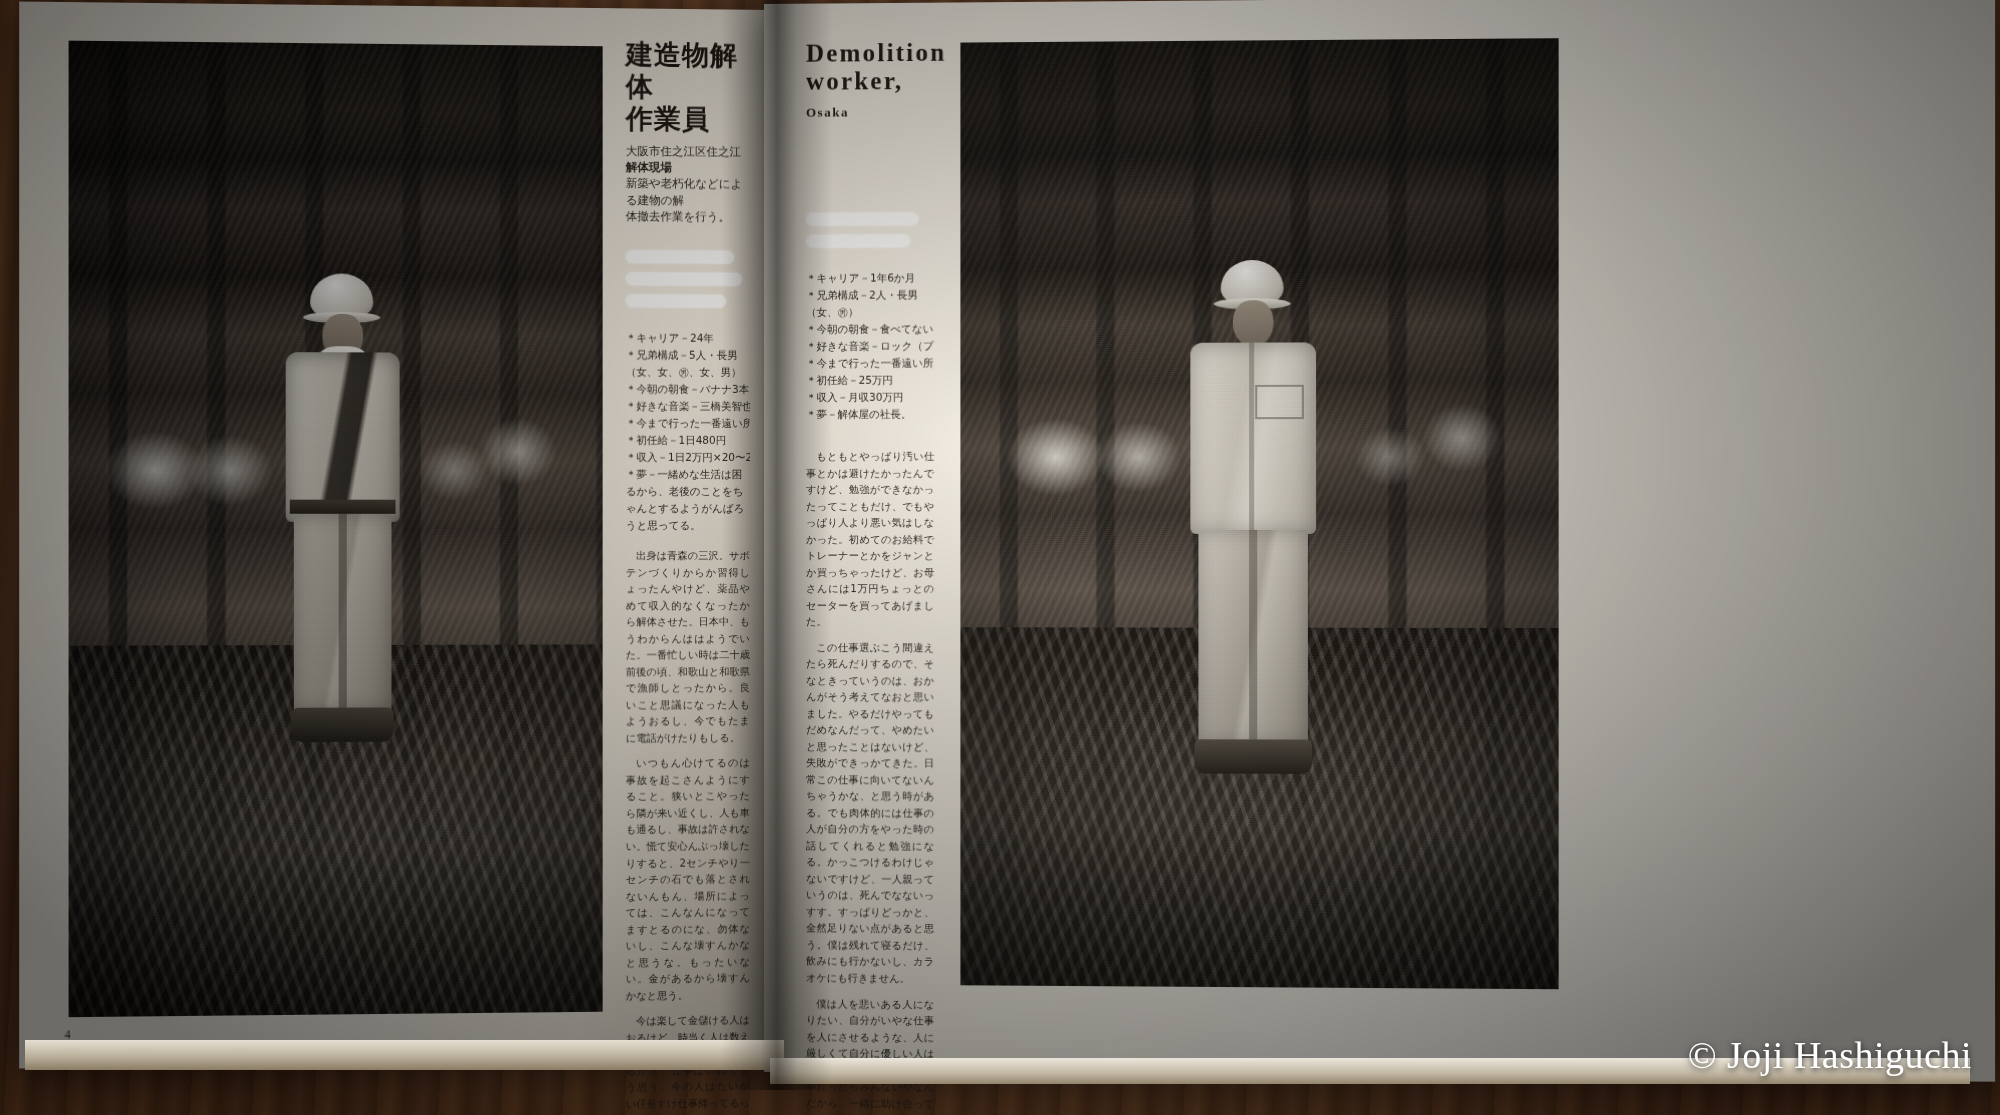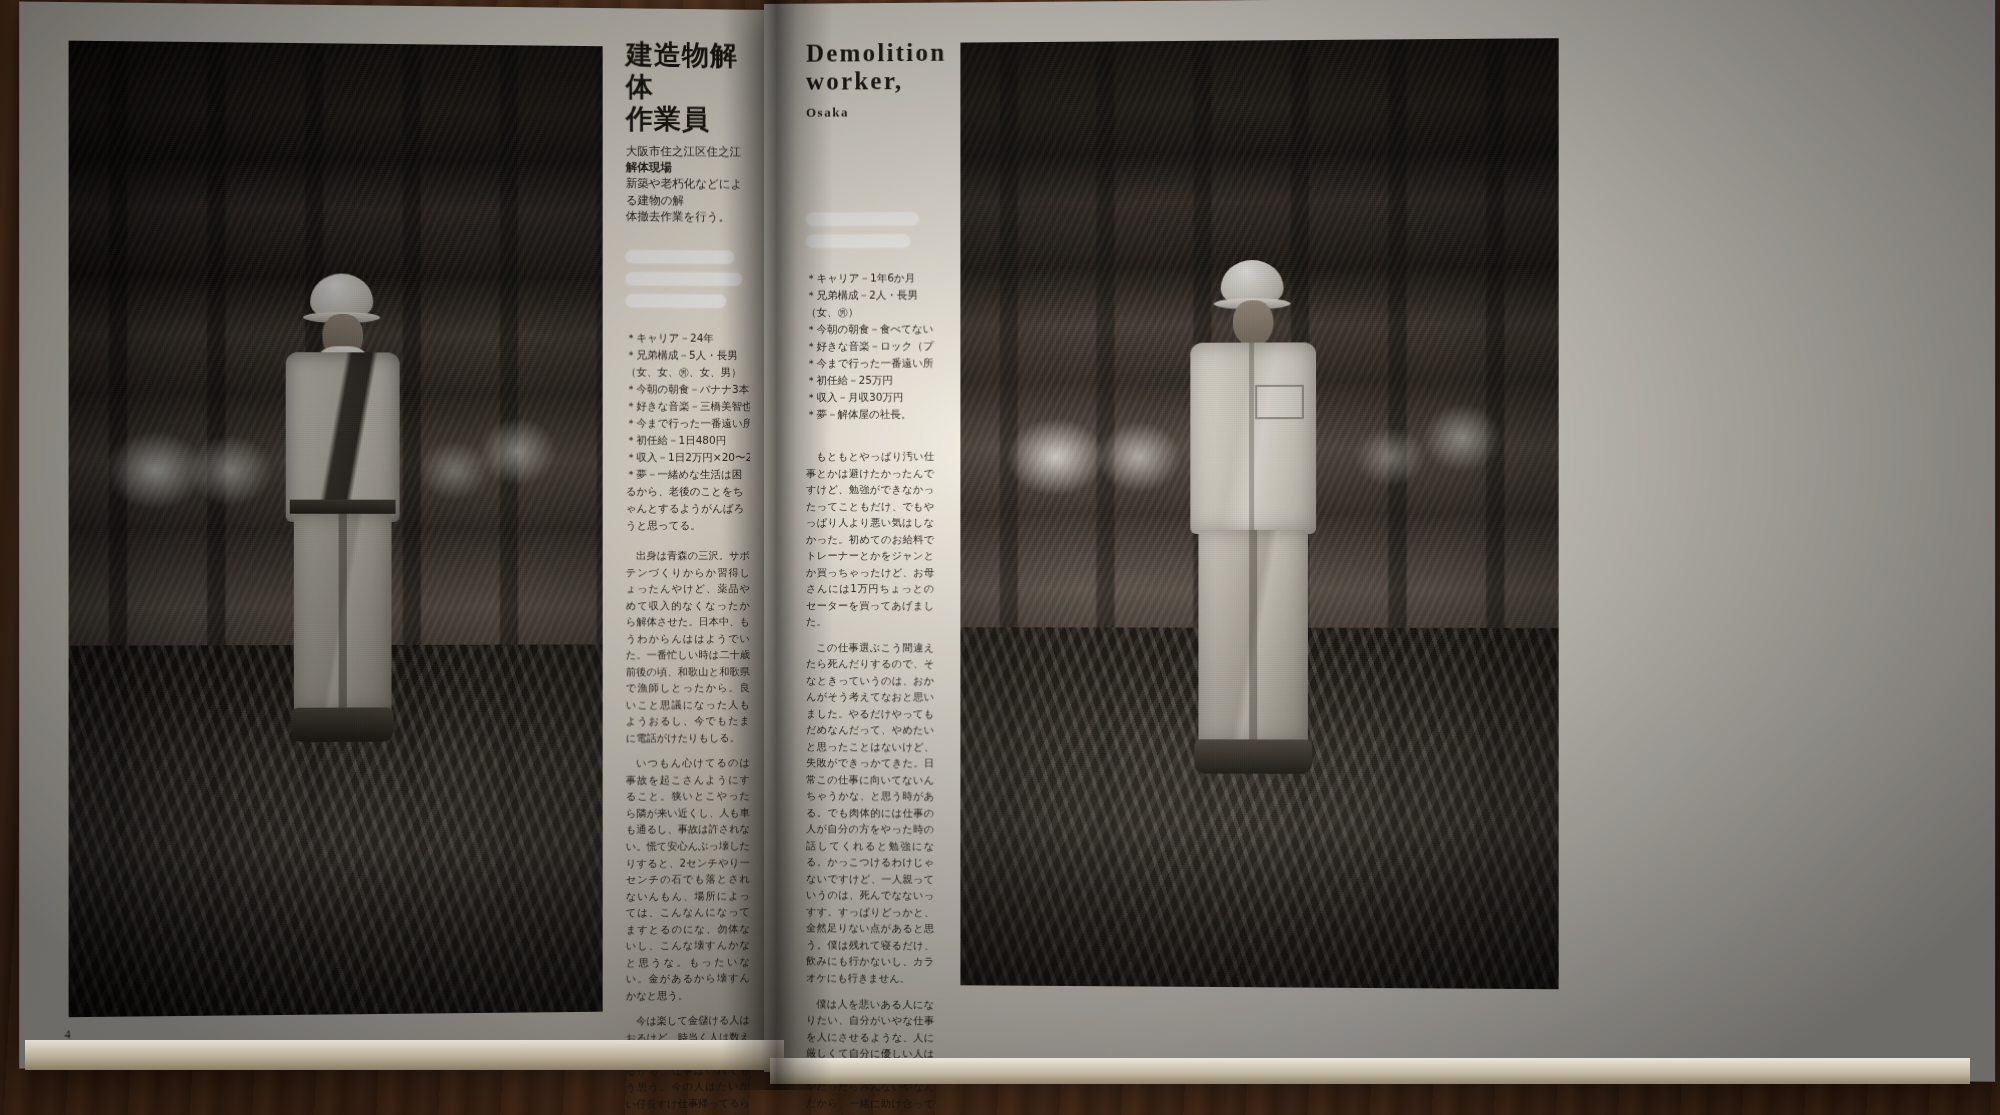--- a/index.html
+++ b/index.html
@@ -486,13 +486,14 @@
         <div class="photo-grain"></div>
         <div class="photo-vignette"></div>
       </div>
     </div>
 
     <div class="gutter"></div>
     <div class="page-stack"></div>
     <div class="page-stack-right"></div>
   </div>
 
+  <div class="watermark">© Joji Hashiguchi</div>
 </div>
 
 </body></html>

